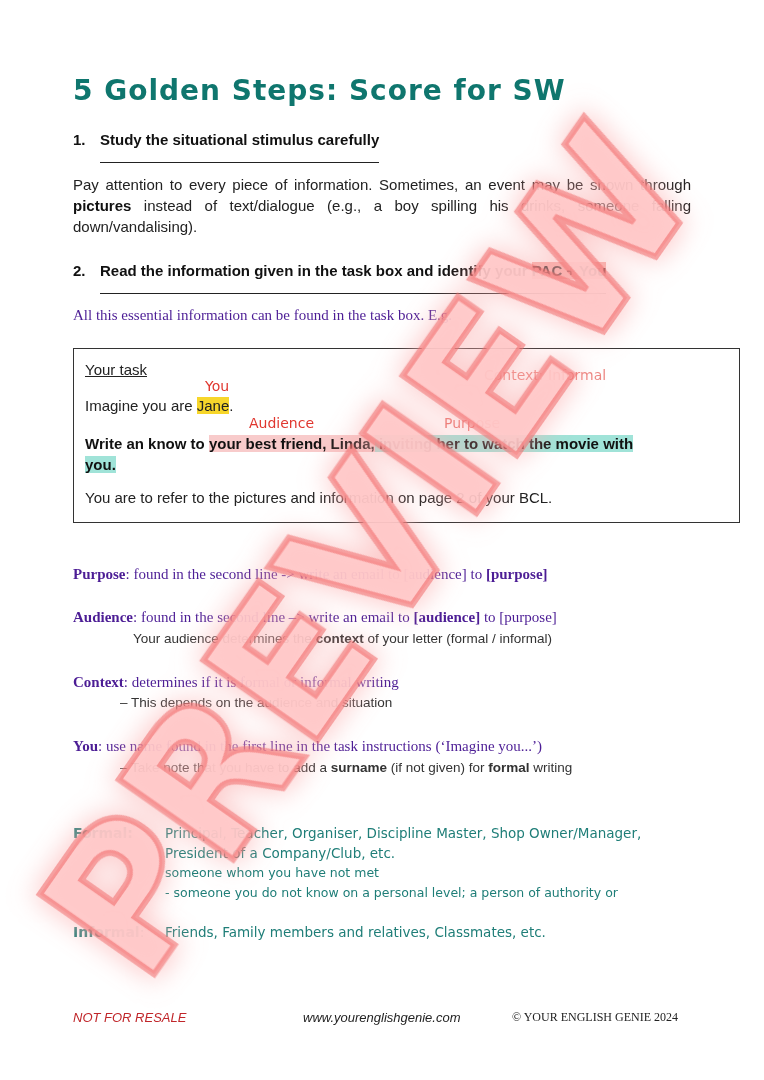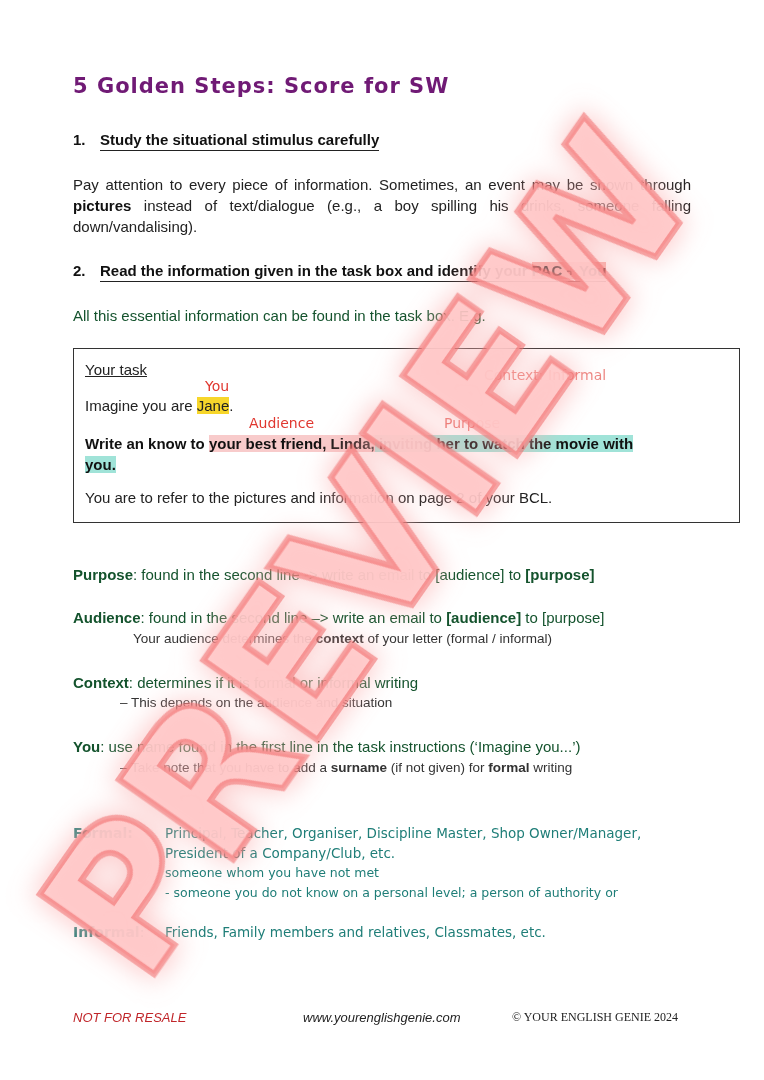--- a/index.html
+++ b/index.html
@@ -3,46 +3,46 @@
   <meta charset="utf-8">
   <style>
     html, body { margin: 0; padding: 0; }
     body {
       width: 764px; height: 1080px; background: #ffffff; position: relative; overflow: hidden;
       font-family: "Liberation Sans", sans-serif; color: #1a1a1a;
     }
     .page { position: absolute; left: 0; top: 0; width: 764px; height: 1080px; }
     .title {
       position: absolute; left: 73px; top: 74px; font-family: "DejaVu Sans", sans-serif;
-      font-weight: bold; font-size: 21px; letter-spacing: 1px; color: #701a75;
+      font-weight: bold; font-size: 28px; letter-spacing: 1px; color: #0f766e;
     }
     .h {
       position: absolute; left: 73px; font-size: 15px; font-weight: bold; color: #111;
     }
     .h .num { display: inline-block; width: 27px; }
-    .h .u { border-bottom: 1.5px solid #222; padding-bottom: 2px; }
+    .h .u { border-bottom: 1.5px solid #222; padding-bottom: 14px; }
     .h .hl-red { background: rgba(240,110,100,0.55); }
     .para {
       position: absolute; left: 73px; width: 618px; font-size: 15px; line-height: 21px;
       text-align: justify; color: #222;
     }
     .para b { color: #111; }
     .taskbox {
       position: absolute; left: 73px; top: 348px; width: 667px; height: 175px;
       border: 1.5px solid #333; box-sizing: border-box;
     }
     .tb-line { position: absolute; left: 11px; font-size: 15px; color: #222; }
     .tb-title { top: 12px; text-decoration: underline; }
     .ann {
       position: absolute; font-family: "DejaVu Sans", sans-serif; font-size: 14px; color: #e0372f;
     }
     .hl-yellow { background: #f7d62a; }
     .hl-pink { background: rgba(242,160,160,0.55); }
     .hl-teal { background: rgba(120,215,200,0.7); }
-    .line { position: absolute; left: 73px; font-size: 15px; color: #14532d; }
+    .line { position: absolute; left: 73px; font-size: 15px; color: #4c1d95; font-family: Liberation Serif, serif; }
     .sub { position: absolute; font-size: 13.5px; color: #333; }
     .label-t {
       position: absolute; left: 73px; font-family: "DejaVu Sans", sans-serif; font-weight: bold;
       font-size: 14px; color: #1f7e78;
     }
     .teal-text {
       position: absolute; left: 165px; font-family: "DejaVu Sans", sans-serif; font-size: 13.5px;
       color: #1f7e78; line-height: 20px;
     }
     .teal-small { font-size: 12.5px; }

